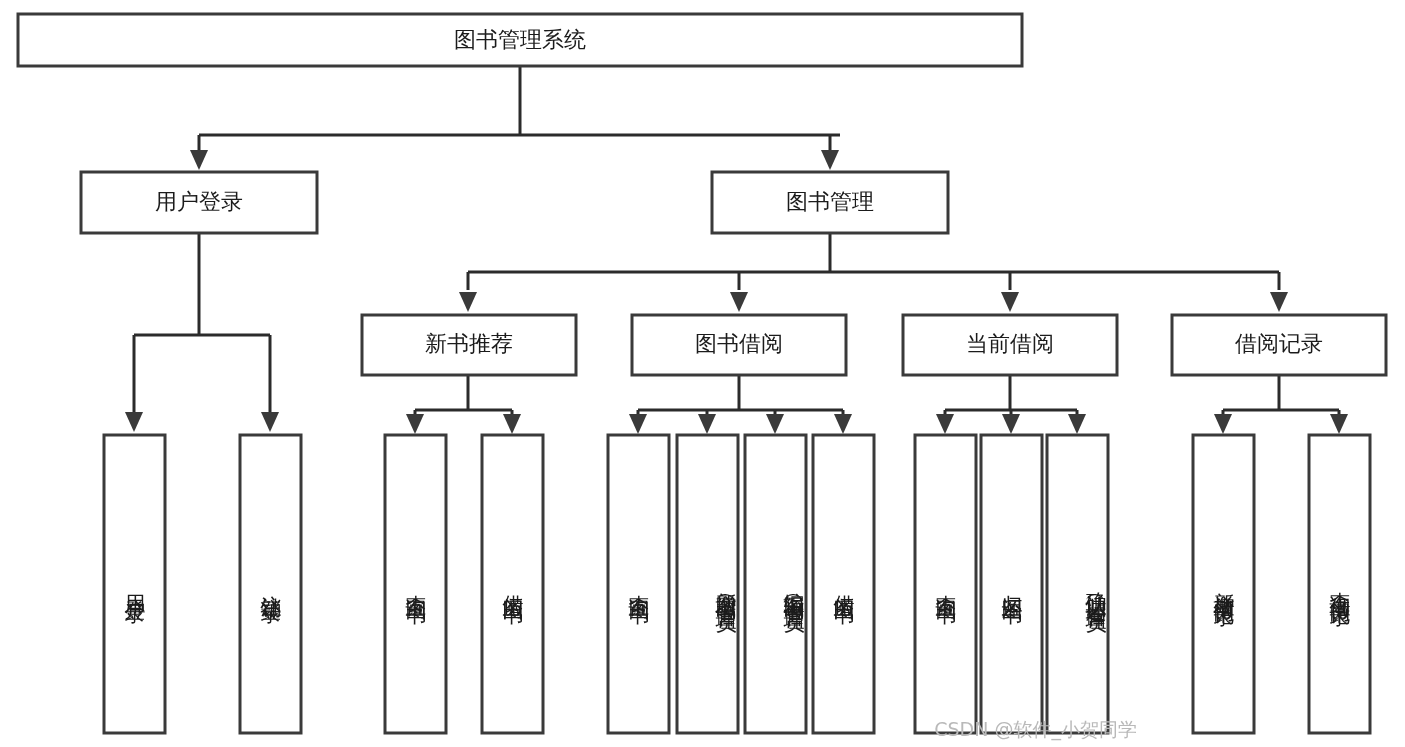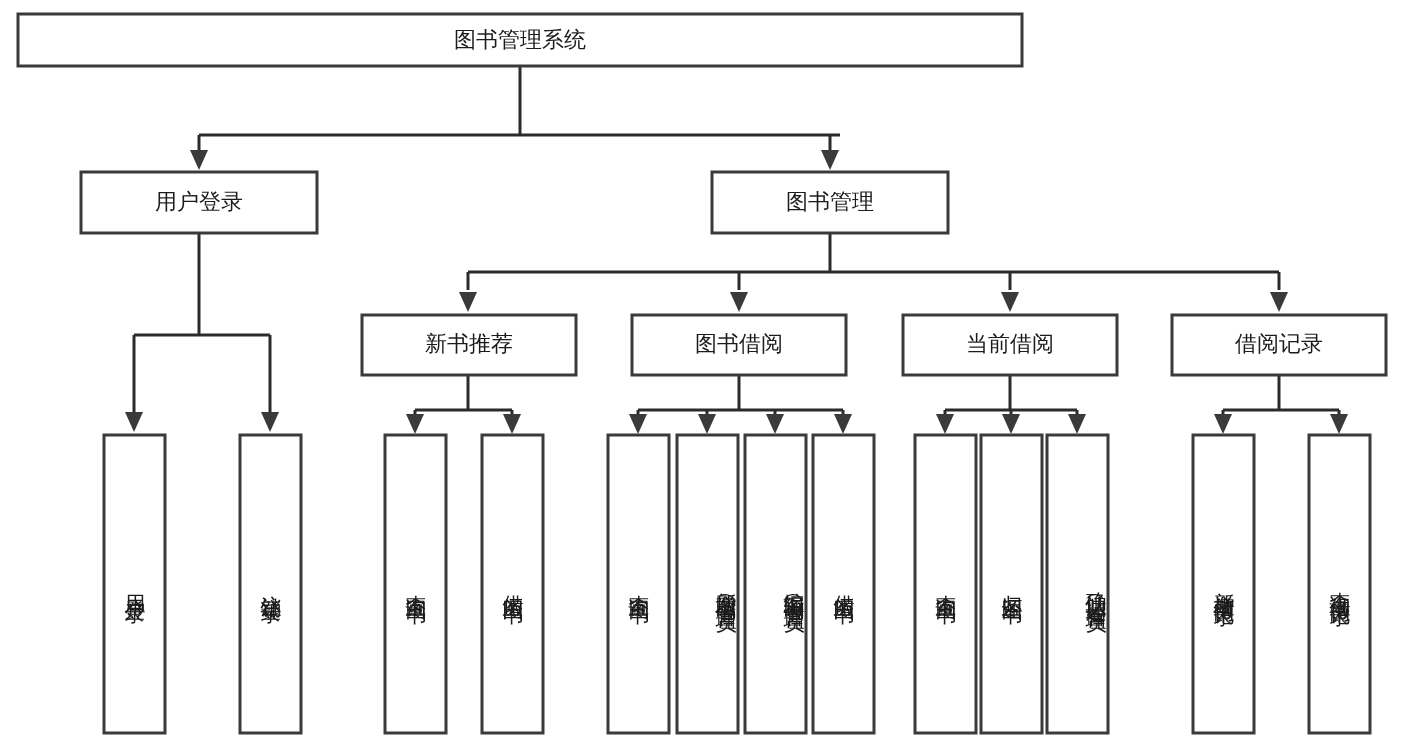--- a/index.html
+++ b/index.html
@@ -216,13 +216,14 @@
   <div class="leaf-label" style="left:745px; top:443px; width:61px; height:290px;">编辑图书（管理员）</div>
   <div class="leaf-label centered" style="left:813px; top:435px; width:61px; height:298px;">借阅图书</div>
 
   <div class="leaf-label centered" style="left:915px; top:435px; width:61px; height:298px;">查询图书</div>
   <div class="leaf-label centered" style="left:981px; top:435px; width:61px; height:298px;">归还图书</div>
   <div class="leaf-label" style="left:1047px; top:443px; width:61px; height:290px;">确认归还（管理员）</div>
 
   <div class="leaf-label centered" style="left:1193px; top:435px; width:61px; height:298px;">新增借阅记录</div>
   <div class="leaf-label centered" style="left:1309px; top:435px; width:61px; height:298px;">查询借阅记录</div>
 
+  <div class="watermark">CSDN @软件_小贺同学</div>
 </div>
 
 </body></html>

